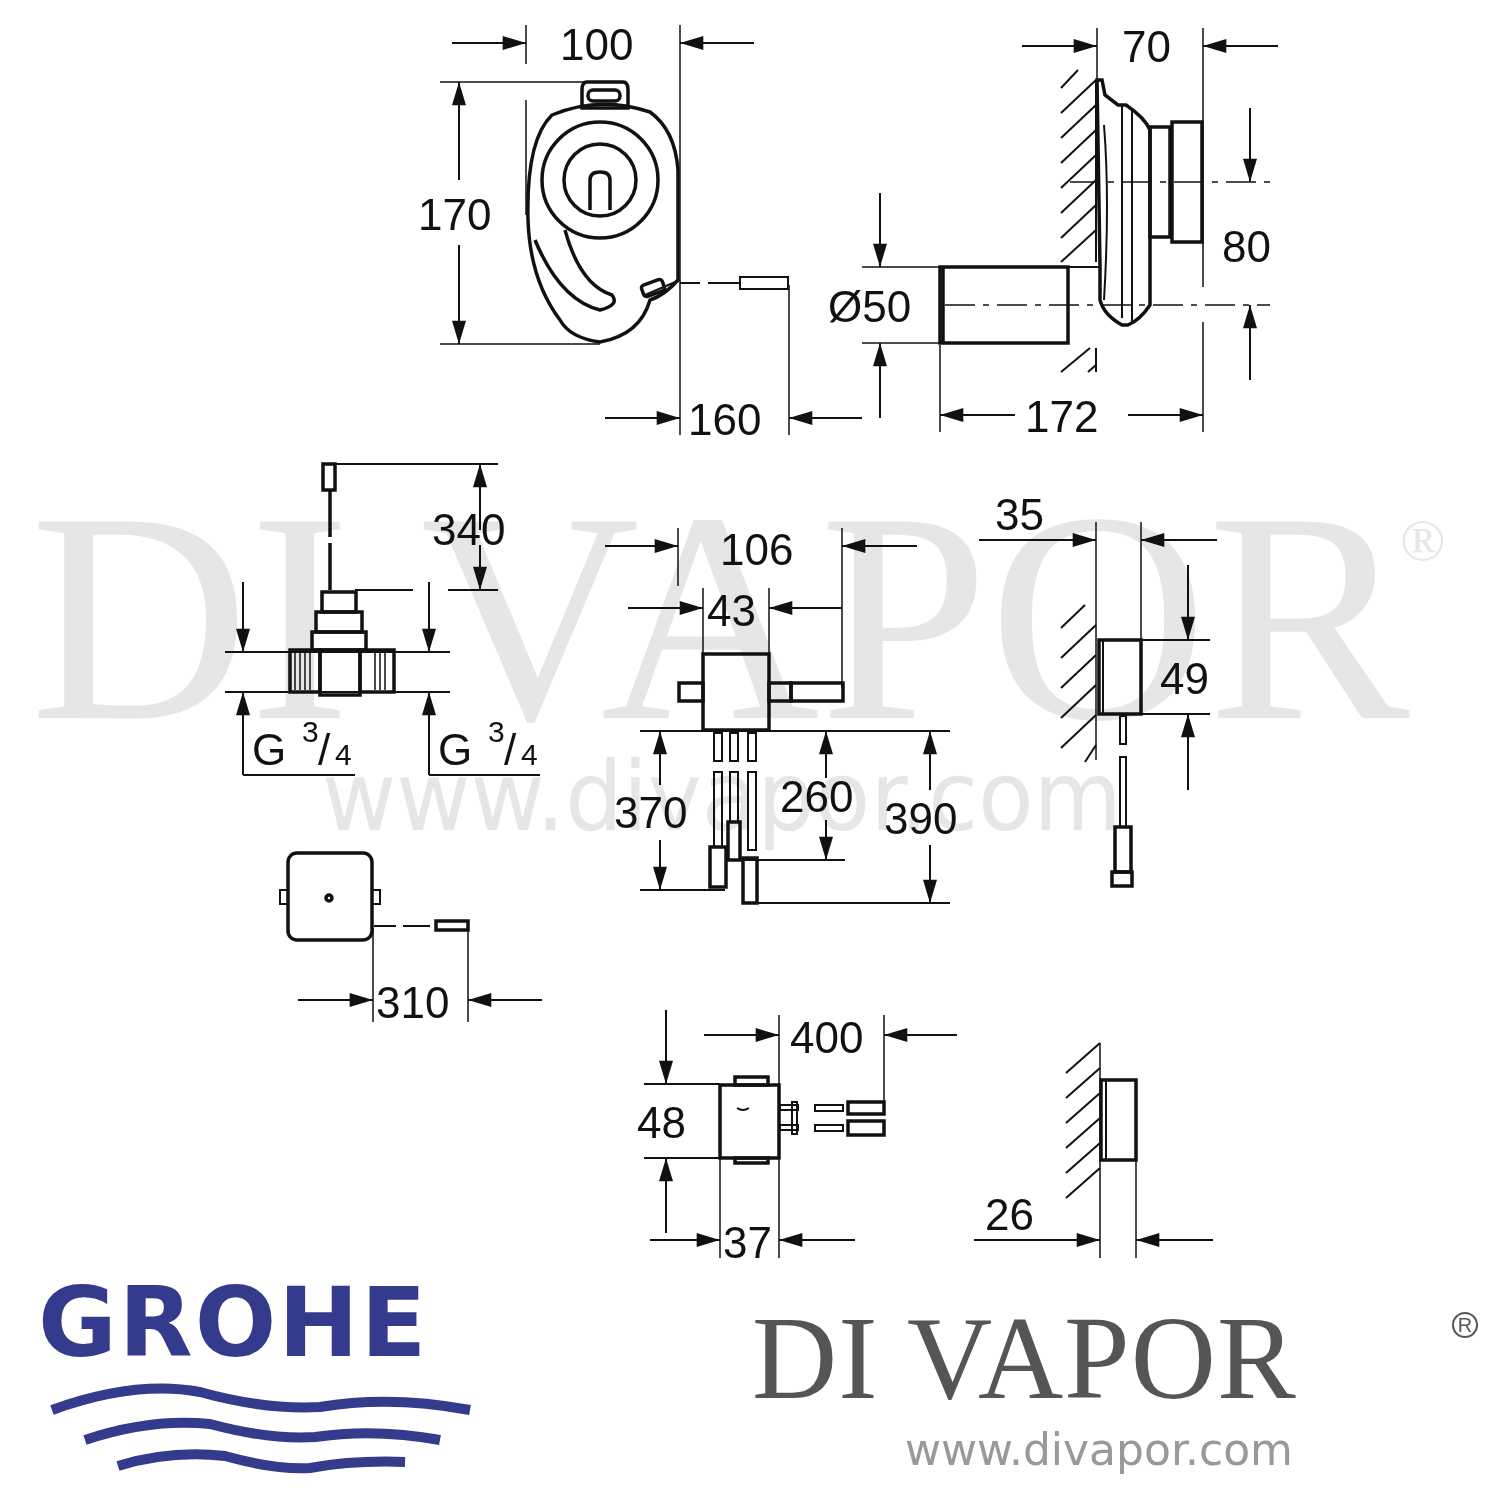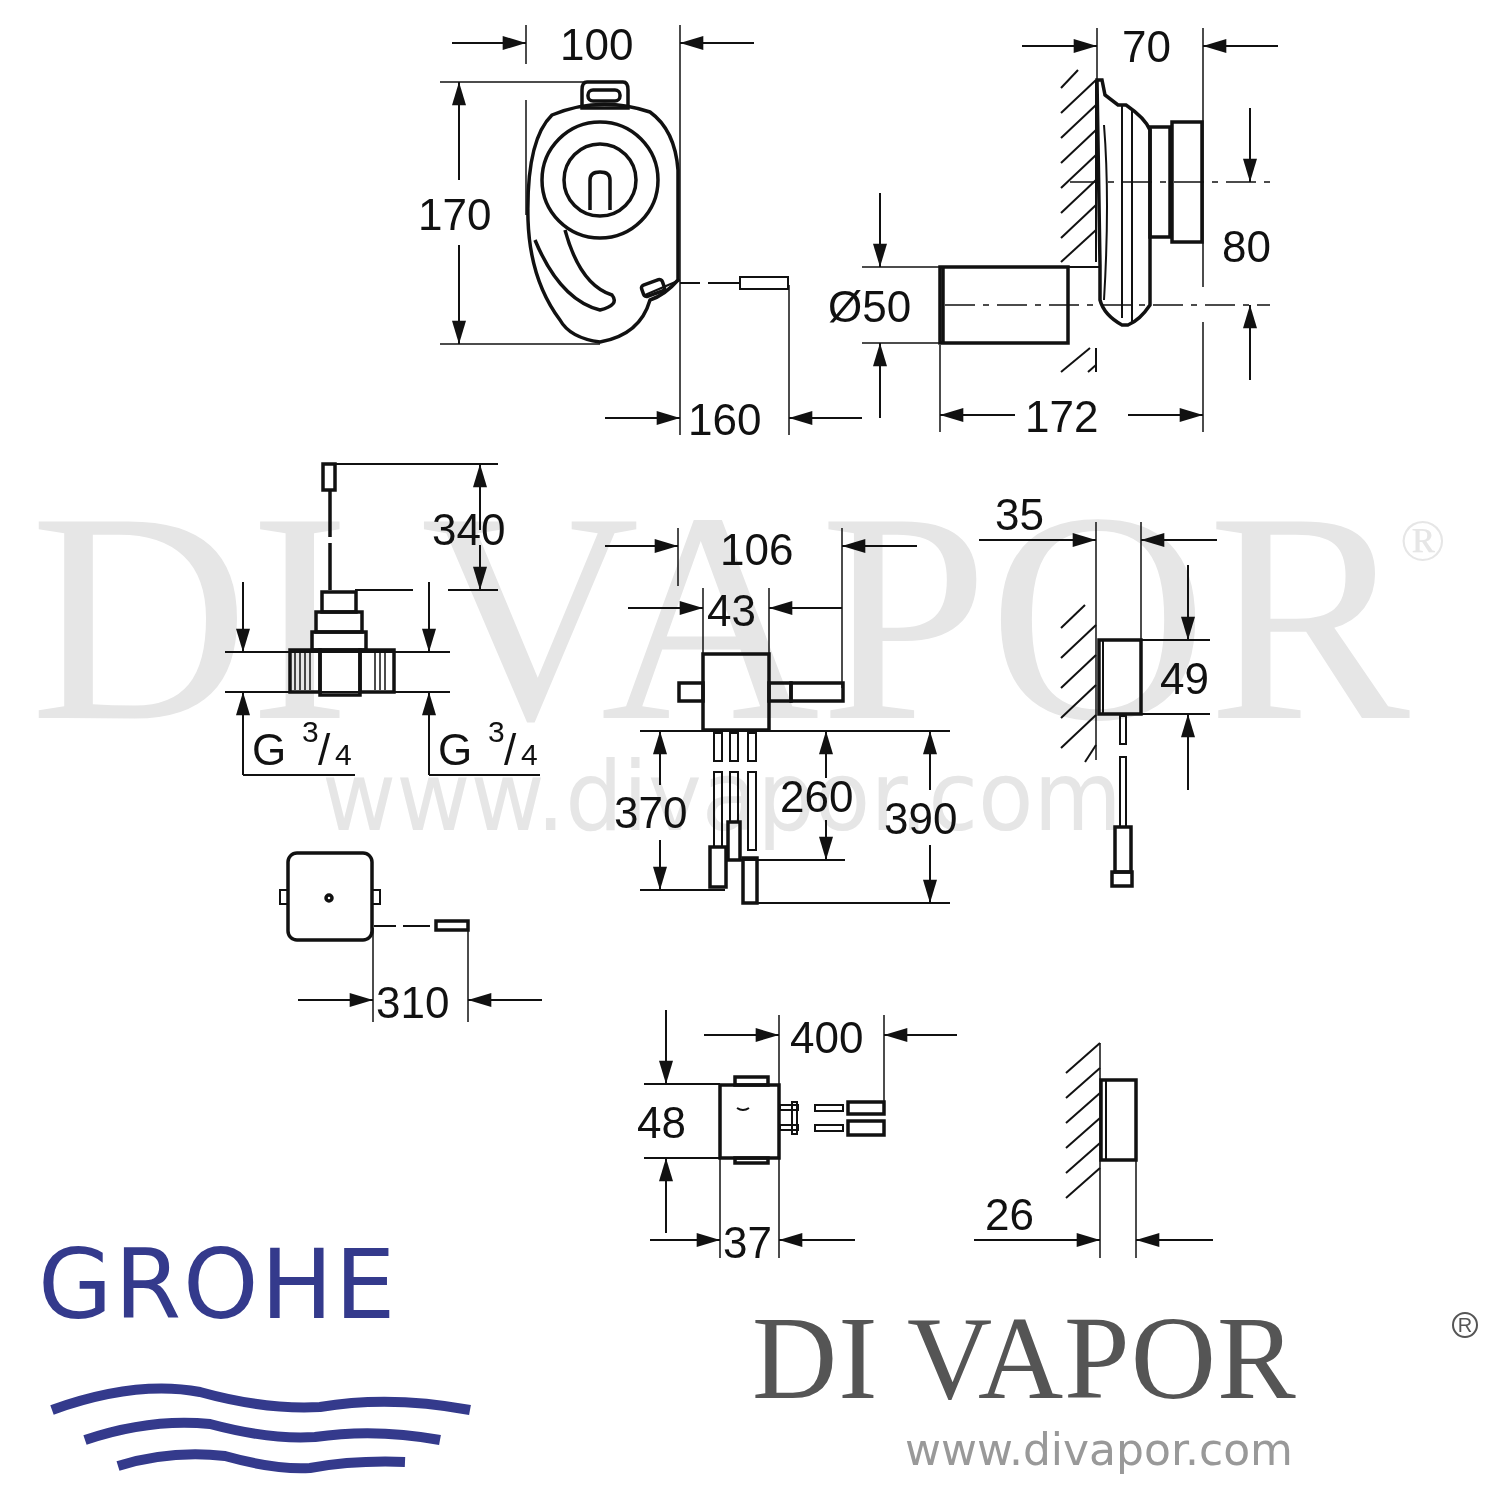--- a/index.html
+++ b/index.html
@@ -7,21 +7,21 @@
   #stage { position: absolute; left: 0; top: 0; width: 1500px; height: 1500px; }
   svg text { font-family: "Liberation Sans", sans-serif; }
   .dim { font-size: 44px; fill: #111; }
   .dim-sm { font-size: 30px; fill: #111; }
   .ln { stroke: #111; stroke-width: 2; fill: none; }
   .ln-b { stroke: #111; stroke-width: 3.5; fill: none; }
   .ln-t { stroke: #111; stroke-width: 1.5; fill: none; }
   .hatch { stroke: #111; stroke-width: 2; }
   .wm { font-family: "Liberation Serif", serif; fill: #e6e6e6; }
   .wm-url { font-family: "DejaVu Sans", sans-serif; fill: #e6e6e6; }
-  #grohe-word { position: absolute; left: 38px; top: 1237px; font-family: "DejaVu Sans", sans-serif; font-weight: normal; font-size: 96px; color: #343a8c; letter-spacing: 2px; line-height: 1; }
+  #grohe-word { position: absolute; left: 38px; top: 1275px; font-family: "DejaVu Sans", sans-serif; font-weight: bold; font-size: 96px; color: #343a8c; letter-spacing: 2px; line-height: 1; }
   #divapor-word { position: absolute; left: 752px; top: 1300px; font-family: "Liberation Serif", serif; font-size: 118px; color: #555555; line-height: 1; letter-spacing: 1px; }
   #divapor-reg { position: absolute; left: 1452px; top: 1312px; font-family: "Liberation Sans", sans-serif; font-size: 20px; color: #555; border: 2px solid #555; border-radius: 50%; width: 22px; height: 22px; text-align: center; line-height: 22px; }
   #divapor-url { position: absolute; left: 905px; top: 1428px; font-family: "DejaVu Sans", sans-serif; font-size: 44px; color: #999999; line-height: 1; }
 </style>
 </head>
 <body>
 
 <div id="stage">
 <svg width="1500" height="1500" viewBox="0 0 1500 1500" xmlns="http://www.w3.org/2000/svg">
   <defs>

